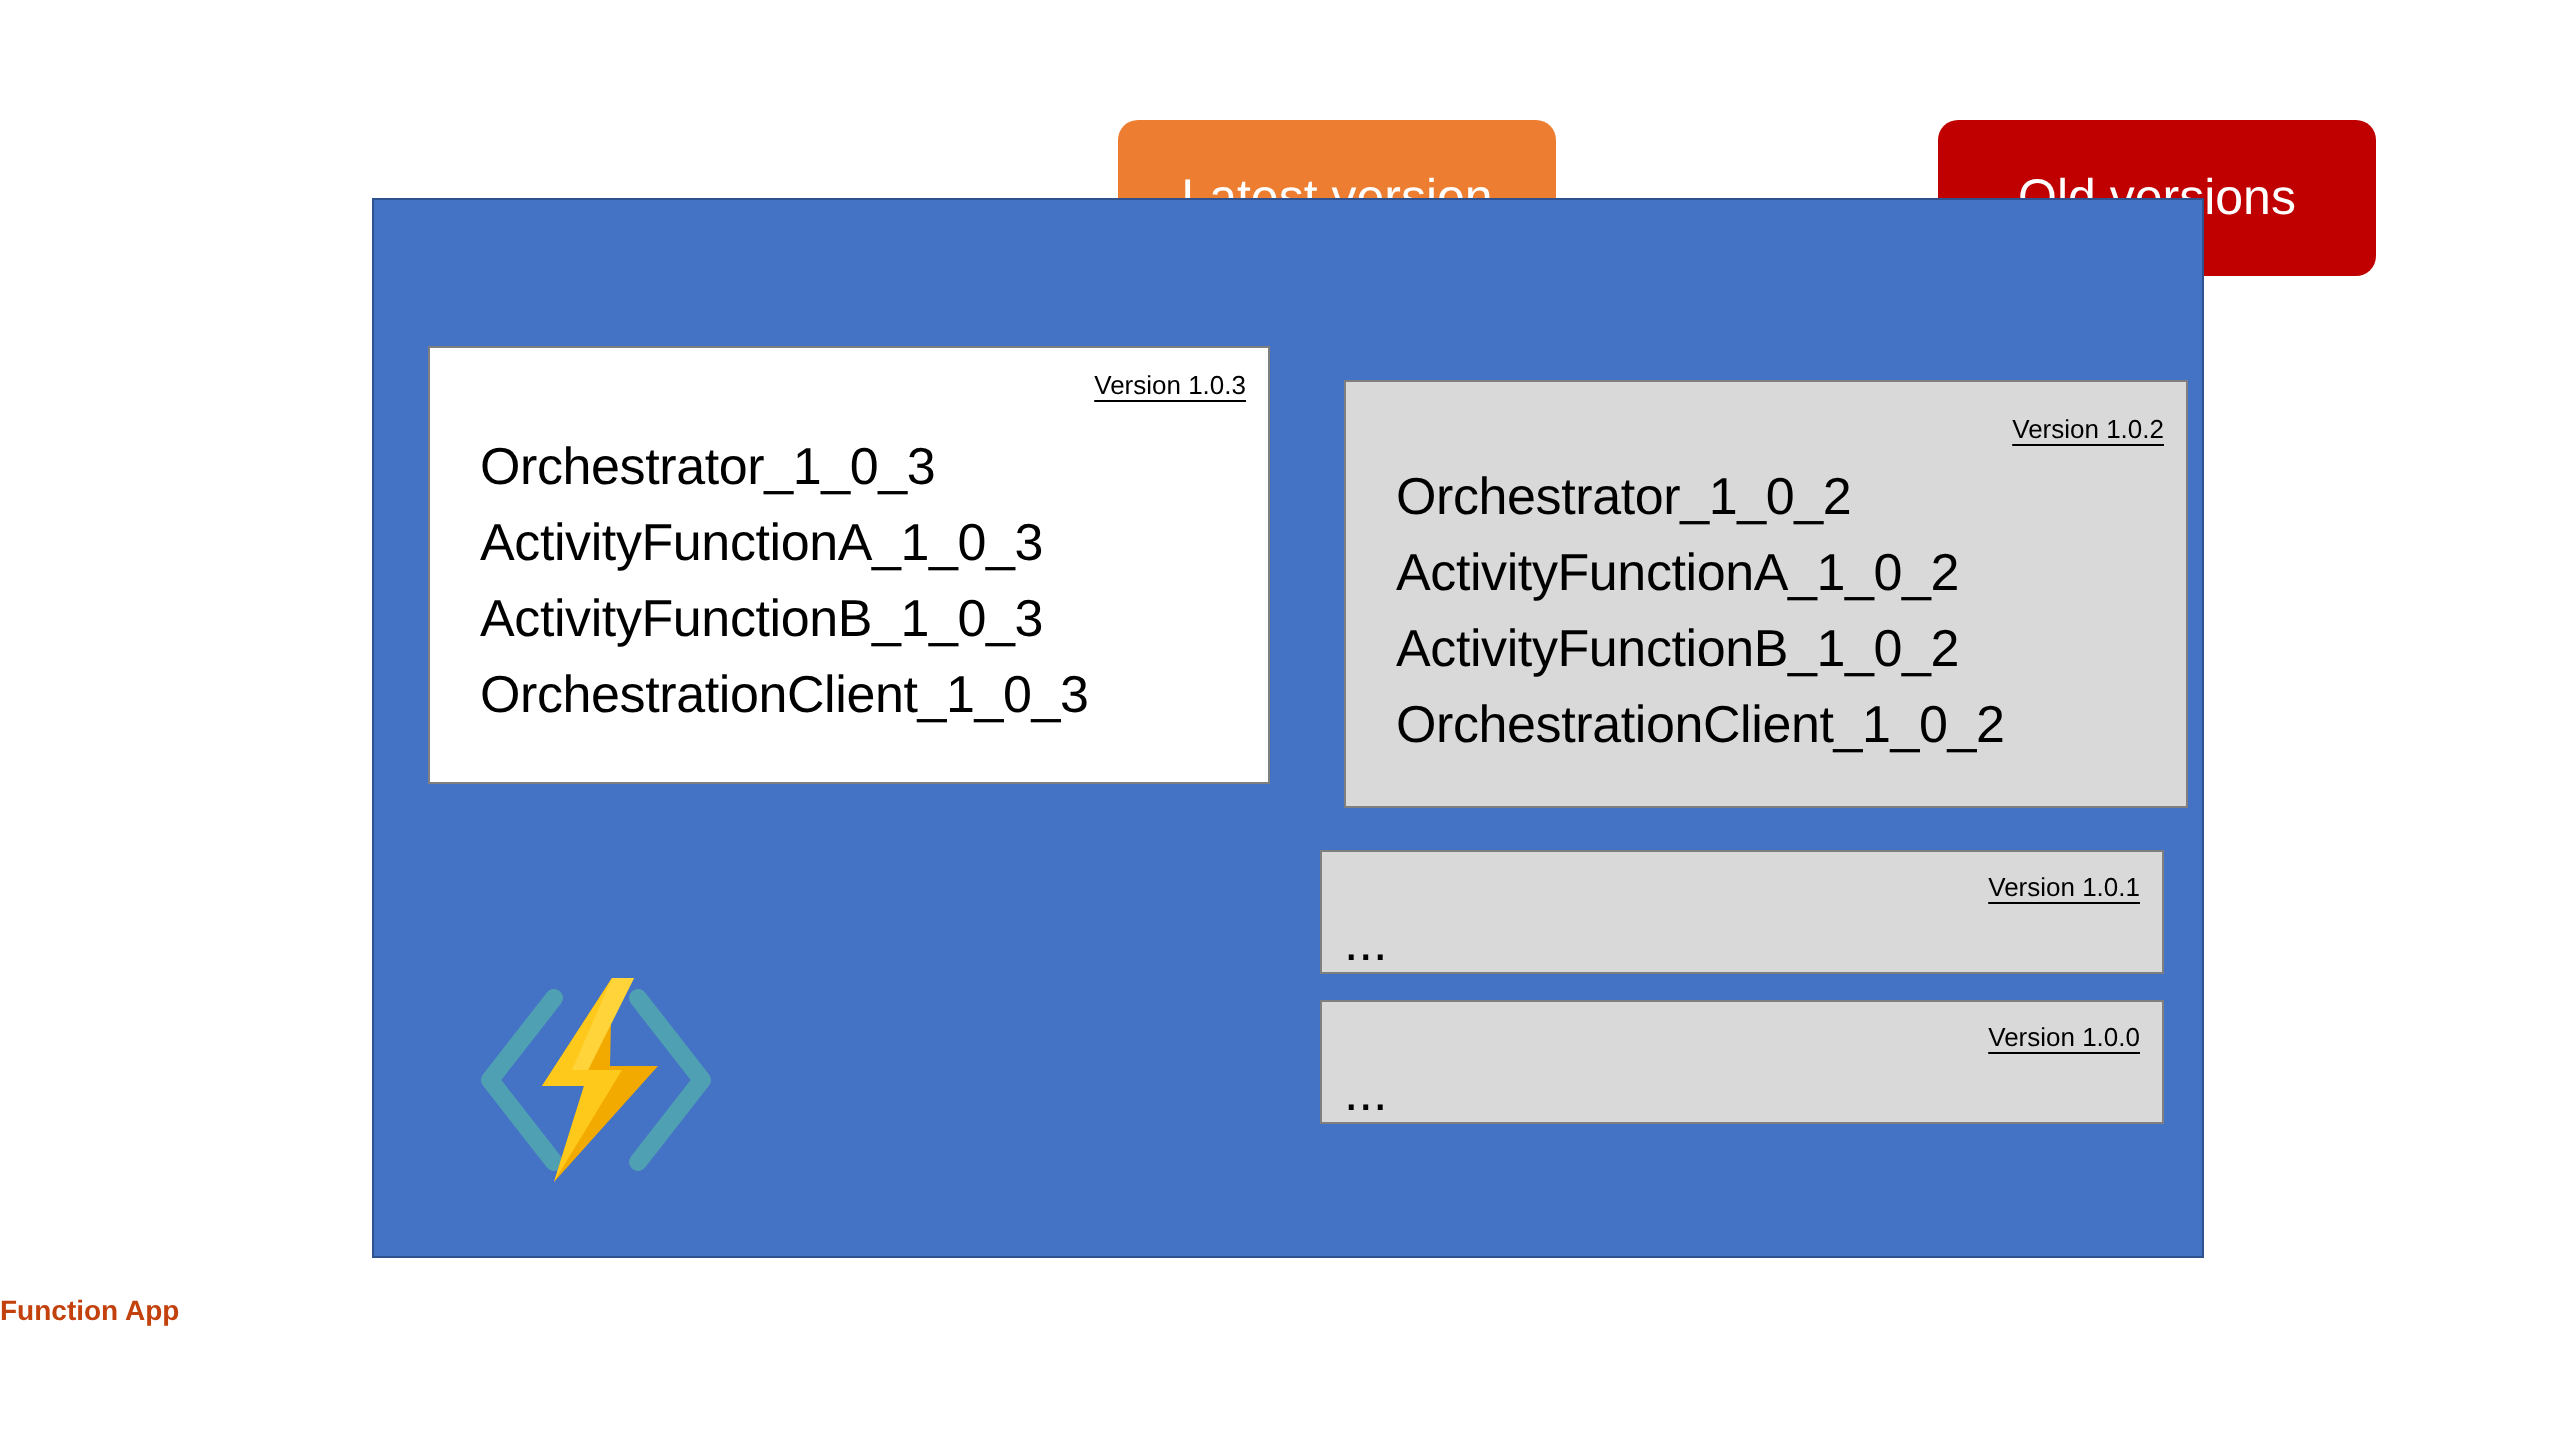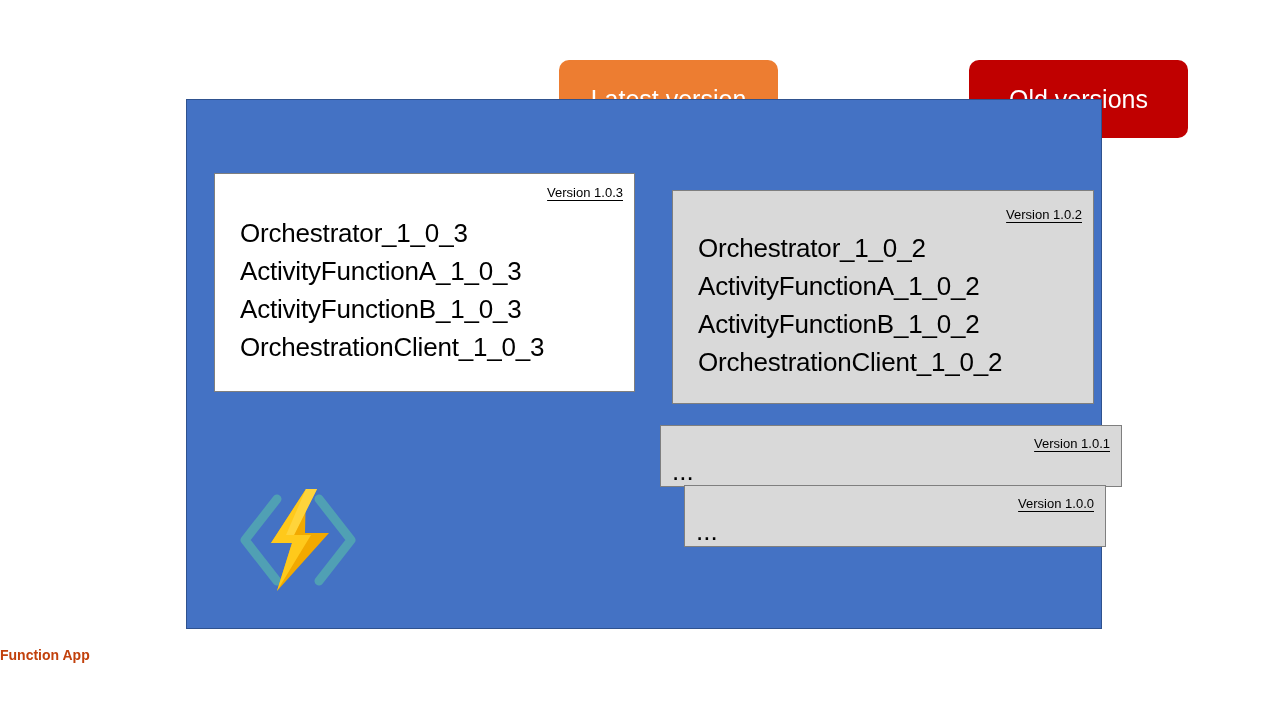--- a/index.html
+++ b/index.html
@@ -95,33 +95,32 @@
     width: 422px;
     height: 214px;
   }
   #card-v102 .version-label { top: 17px; }
   #card-v102 .function-list { top: 39px; }
 
   
   #card-v101 {
     left: 473px;
     top: 325px;
-    width: 462px;
+    width: 422px;
     height: 62px;
   }
   #card-v101 .version-label { top: 11px; }
   #card-v101 .ellipsis-text { top: 32px; }
 
   
   #card-v100 {
     left: 473px;
-    top: 385px;
+    top: 400px;
     width: 422px;
     height: 62px;
-    margin-left: 24px;
   }
   #card-v100 .version-label { top: 11px; }
   #card-v100 .ellipsis-text { top: 32px; }
 
   
   #azure-functions-logo {
     position: absolute;
     left: 46px;
     top: 385px;
     width: 130px;

